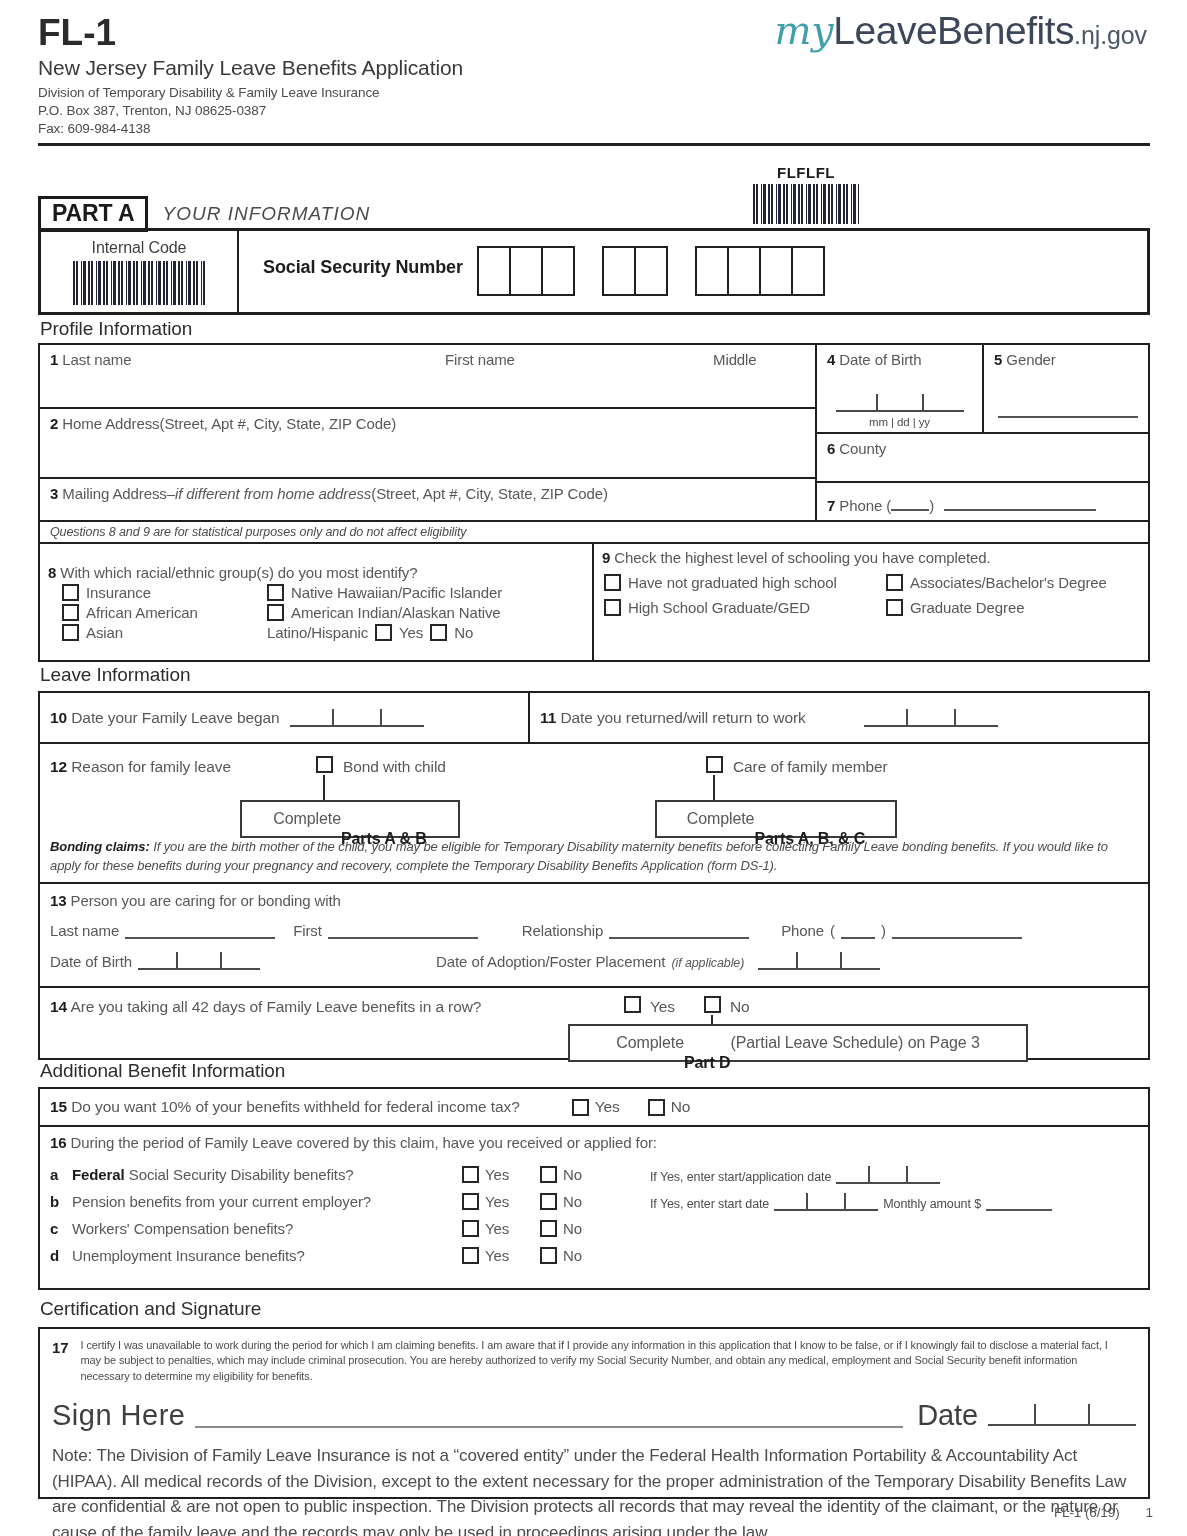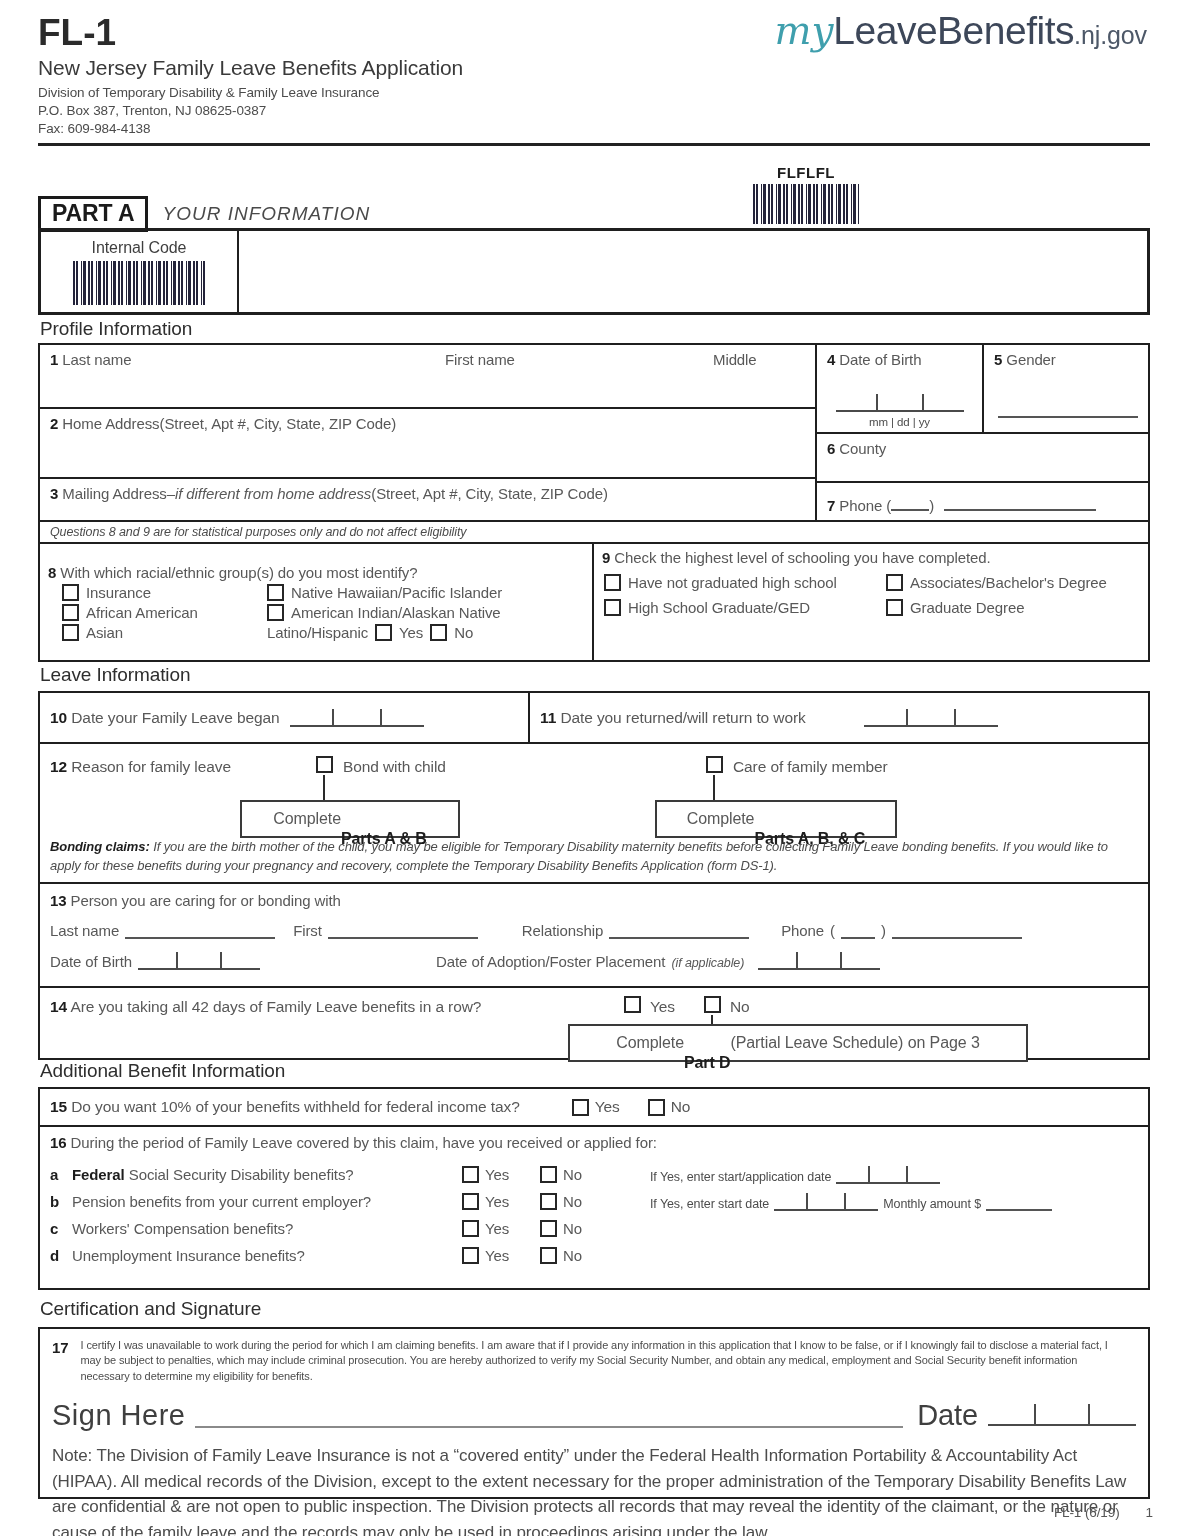--- a/index.html
+++ b/index.html
@@ -160,20 +160,42 @@
   <div class="parta-row">
     <div class="parta-box">PART A</div>
     <div class="parta-sub ital">YOUR INFORMATION</div>
   </div>
 
   <div class="ssn-box">
     <div class="ic-cell">
       <div class="ic-label">Internal Code</div>
       <div class="barcode ic-barcode"></div>
     </div>
+    <div class="ssn-main">
+      <div class="ssn-label">Social Security Number</div>
+      <div class="ssn-groups">
+        <span class="ssn-group">
+            <span class="ssn-cell"></span>
+            <span class="ssn-cell"></span>
+            <span class="ssn-cell"></span>
+          </span>
+        <span class="ssn-gap"></span>
+        <span class="ssn-group">
+            <span class="ssn-cell"></span>
+            <span class="ssn-cell"></span>
+          </span>
+        <span class="ssn-gap"></span>
+        <span class="ssn-group">
+            <span class="ssn-cell"></span>
+            <span class="ssn-cell"></span>
+            <span class="ssn-cell"></span>
+            <span class="ssn-cell"></span>
+          </span>
+      </div>
+    </div>
   </div>
 
   <div class="sect" style="top:318px">Profile Information</div>
 
   <div class="fbox profile-box">
     <div class="profile-top">
       <div class="p-left">
         <div class="cell cell-q1">
           <span class="num">1</span>
           <span class="lbl">Last name</span>

